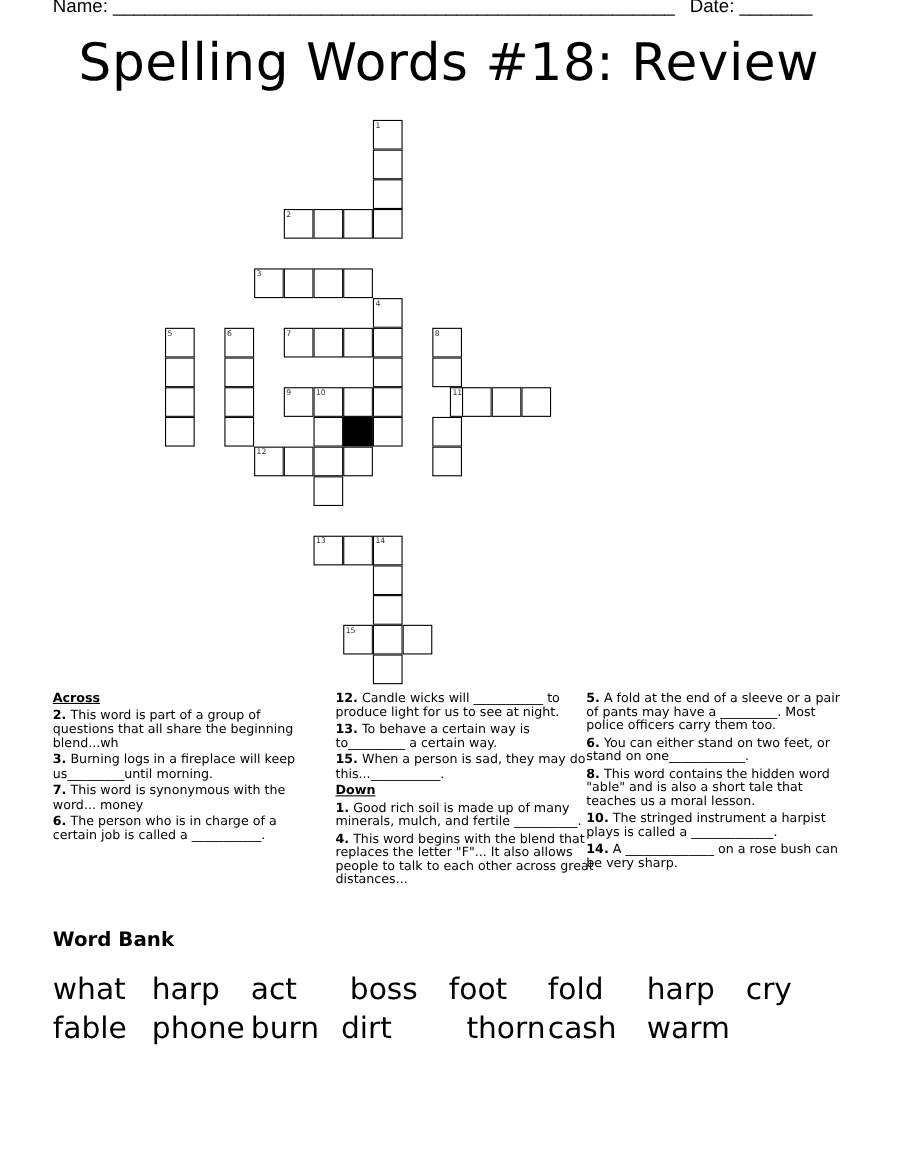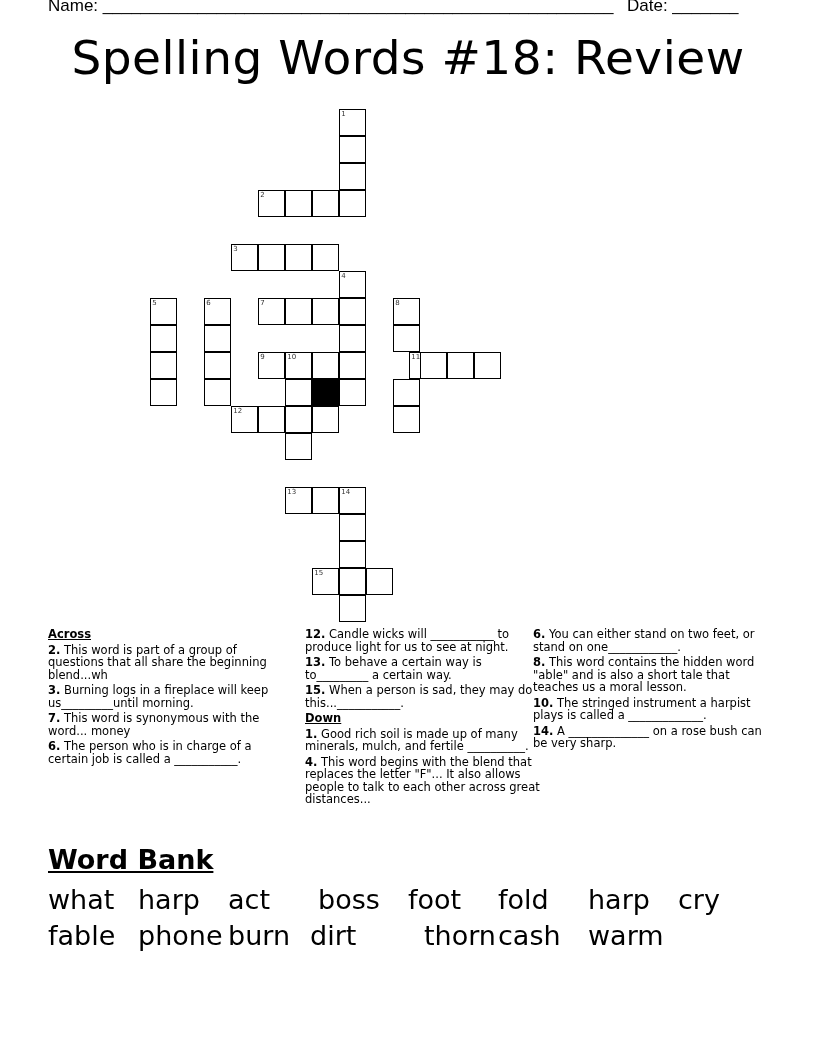--- a/index.html
+++ b/index.html
@@ -12,21 +12,21 @@
   .cell { position: absolute; width: 27px; height: 27px; box-sizing: border-box; border: 1.5px solid #000; background: #fff; margin-left: -0.75px; margin-top: -0.75px; }
   .cell.black { background: #000; }
   .num { position: absolute; top: 0px; left: 1px; font-family: "DejaVu Sans", sans-serif; font-size: 7px; line-height: 8px; color: #333; }
   .clues { position: absolute; top: 628px; font-family: "DejaVu Sans", sans-serif; font-size: 11.5px; line-height: 12.5px; }
   .col1 { left: 48px; width: 236px; }
   .col2 { left: 305px; width: 236px; }
   .col3 { left: 533px; width: 236px; }
   .heading { font-weight: bold; text-decoration: underline; margin: 0 0 3px 0; }
   .clue { margin: 0 0 3px 0; }
   .clue b { font-weight: bold; }
-  .wb-title { position: absolute; left: 48px; top: 844px; font-family: "DejaVu Sans", sans-serif; font-size: 27px; font-weight: bold; text-decoration: underline; }
+  .wb-title { position: absolute; left: 48px; top: 844px; font-family: "DejaVu Sans", sans-serif; font-size: 18px; font-weight: bold; }
   .wb-row { position: absolute; left: 48px; font-family: "DejaVu Sans", sans-serif; font-size: 27px; height: 34px; }
   .wb-row span { position: absolute; white-space: nowrap; top: 0; }
   #wb-row-0 { top: 884px; }
   #wb-row-1 { top: 920px; }
 </style>
 </head>
 <body>
 
 <div class="header-line" id="name-row">Name: ______________________________________________________</div>
 <div class="header-line" id="date-row">Date: _______</div>
@@ -131,20 +131,21 @@
 <div class="clues col2">
   <div class="clue"><b>12.</b><span> Candle wicks will ___________ to produce light for us to see at night.</span></div>
   <div class="clue"><b>13.</b><span> To behave a certain way is to_________ a certain way.</span></div>
   <div class="clue"><b>15.</b><span> When a person is sad, they may do this...___________.</span></div>
   <div class="heading">Down</div>
   <div class="clue"><b>1.</b><span> Good rich soil is made up of many minerals, mulch, and fertile __________.</span></div>
   <div class="clue"><b>4.</b><span> This word begins with the blend that replaces the letter "F"... It also allows people to talk to each other across great distances...</span></div>
 </div>
 
 <div class="clues col3">
+  <div class="clue"><b>5.</b><span> A fold at the end of a sleeve or a pair of pants may have a _________. Most police officers carry them too.</span></div>
   <div class="clue"><b>6.</b><span> You can either stand on two feet, or stand on one____________.</span></div>
   <div class="clue"><b>8.</b><span> This word contains the hidden word "able" and is also a short tale that teaches us a moral lesson.</span></div>
   <div class="clue"><b>10.</b><span> The stringed instrument a harpist plays is called a _____________.</span></div>
   <div class="clue"><b>14.</b><span> A ______________ on a rose bush can be very sharp.</span></div>
 </div>
 
 <div class="wb-title">Word Bank</div>
 <div class="wb-row" id="wb-row-0">
   <span style="left:0px">what</span>
   <span style="left:90px">harp</span>

